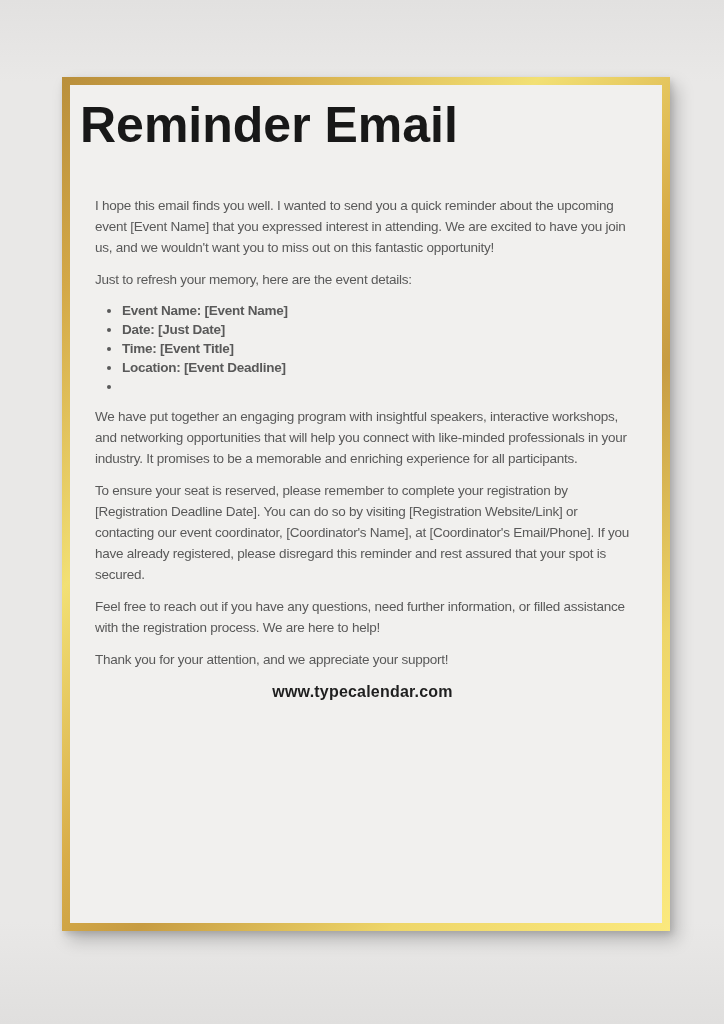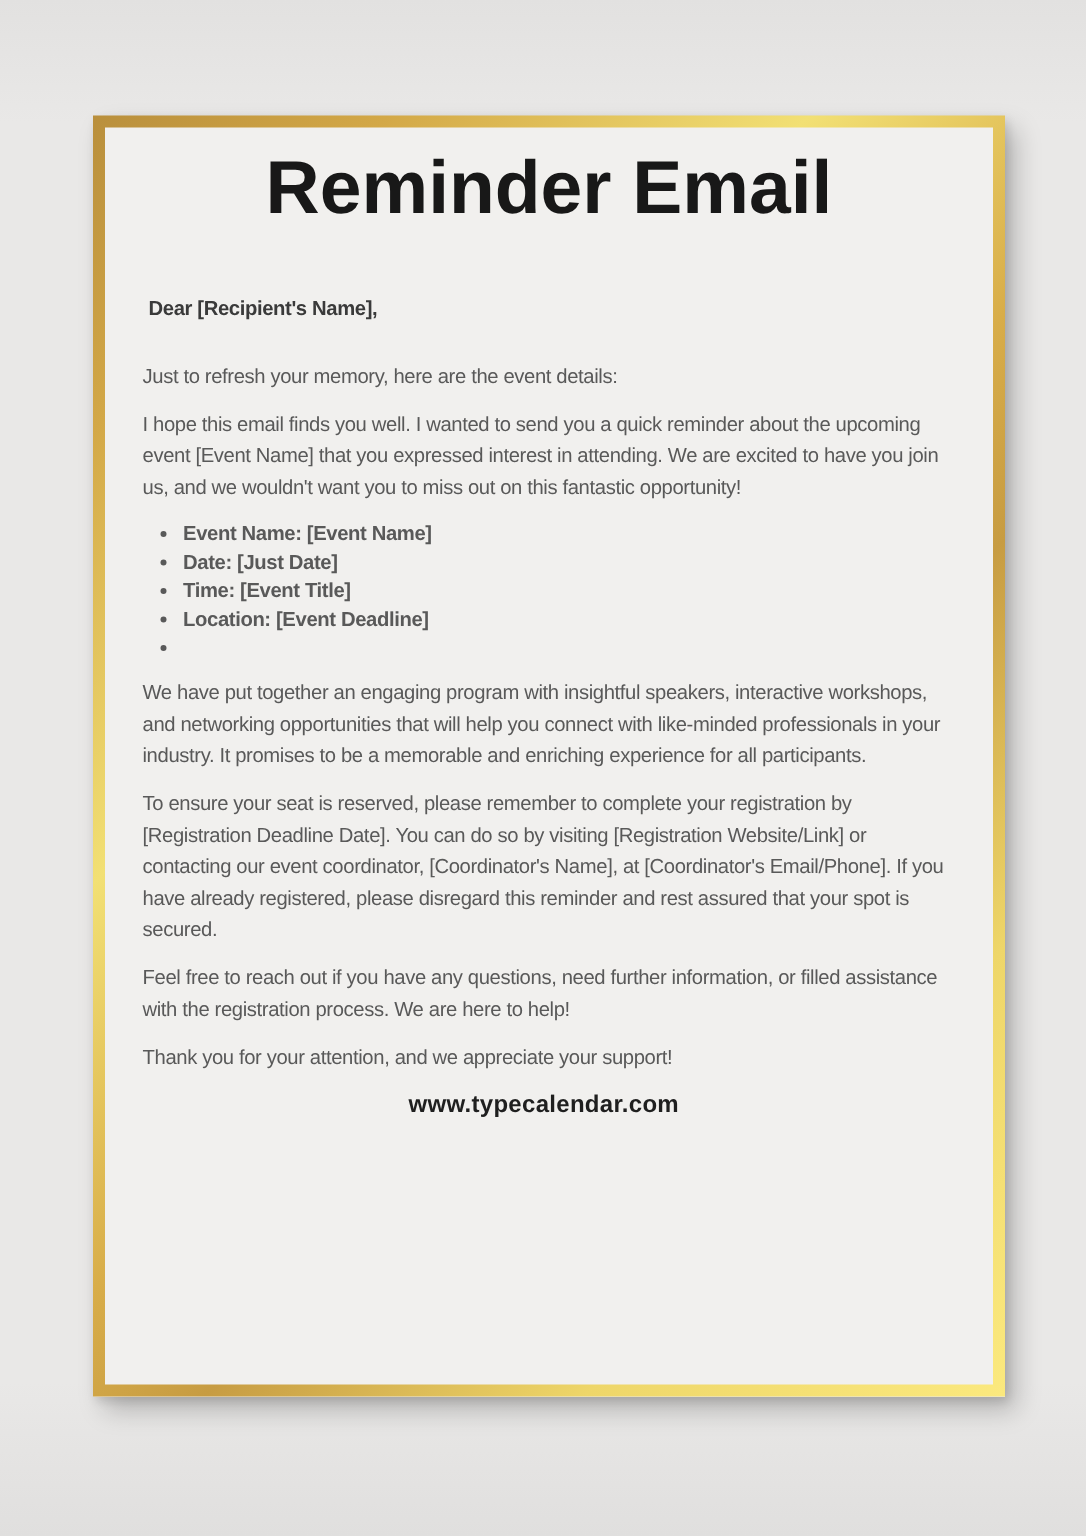--- a/index.html
+++ b/index.html
@@ -35,21 +35,20 @@
   }
   .page {
     box-sizing: border-box;
     width: 100%;
     height: 100%;
     background: #f1f0ee;
     overflow: hidden;
   }
   .page-title {
     margin: 12px 10px 0 10px;
-    text-align: center;
     font-size: 50px;
     line-height: 56px;
     font-weight: 700;
     letter-spacing: 0px;
     color: #181818;
   }
   .letter-body {
     margin-top: 42px;
     padding: 0 32px 0 25px;
     color: #595959;
@@ -93,25 +92,24 @@
 <body>
 
 <div class="stage">
   <div class="frame">
     <div class="page">
 
       <h1 class="page-title">Reminder Email</h1>
 
       <div class="letter-body">
 
-        <p class="salutation">Dear [Recipient's Name],</p>
+
+        <p class="para">I hope this email finds you well. I wanted to send you a quick reminder about the upcoming event [Event Name] that you expressed interest in attending. We are excited to have you join us, and we wouldn't want you to miss out on this fantastic opportunity!</p>
 
         <p class="para">Just to refresh your memory, here are the event details:</p>
-
-        <p class="para">I hope this email finds you well. I wanted to send you a quick reminder about the upcoming event [Event Name] that you expressed interest in attending. We are excited to have you join us, and we wouldn't want you to miss out on this fantastic opportunity!</p>
 
         <ul class="event-details">
           <li>Event Name: [Event Name]</li>
           <li>Date: [Just Date]</li>
           <li>Time: [Event Title]</li>
           <li>Location: [Event Deadline]</li>
           <li></li>
         </ul>
 
         <p class="para">We have put together an engaging program with insightful speakers, interactive workshops, and networking opportunities that will help you connect with like-minded professionals in your industry. It promises to be a memorable and enriching experience for all participants.</p>

